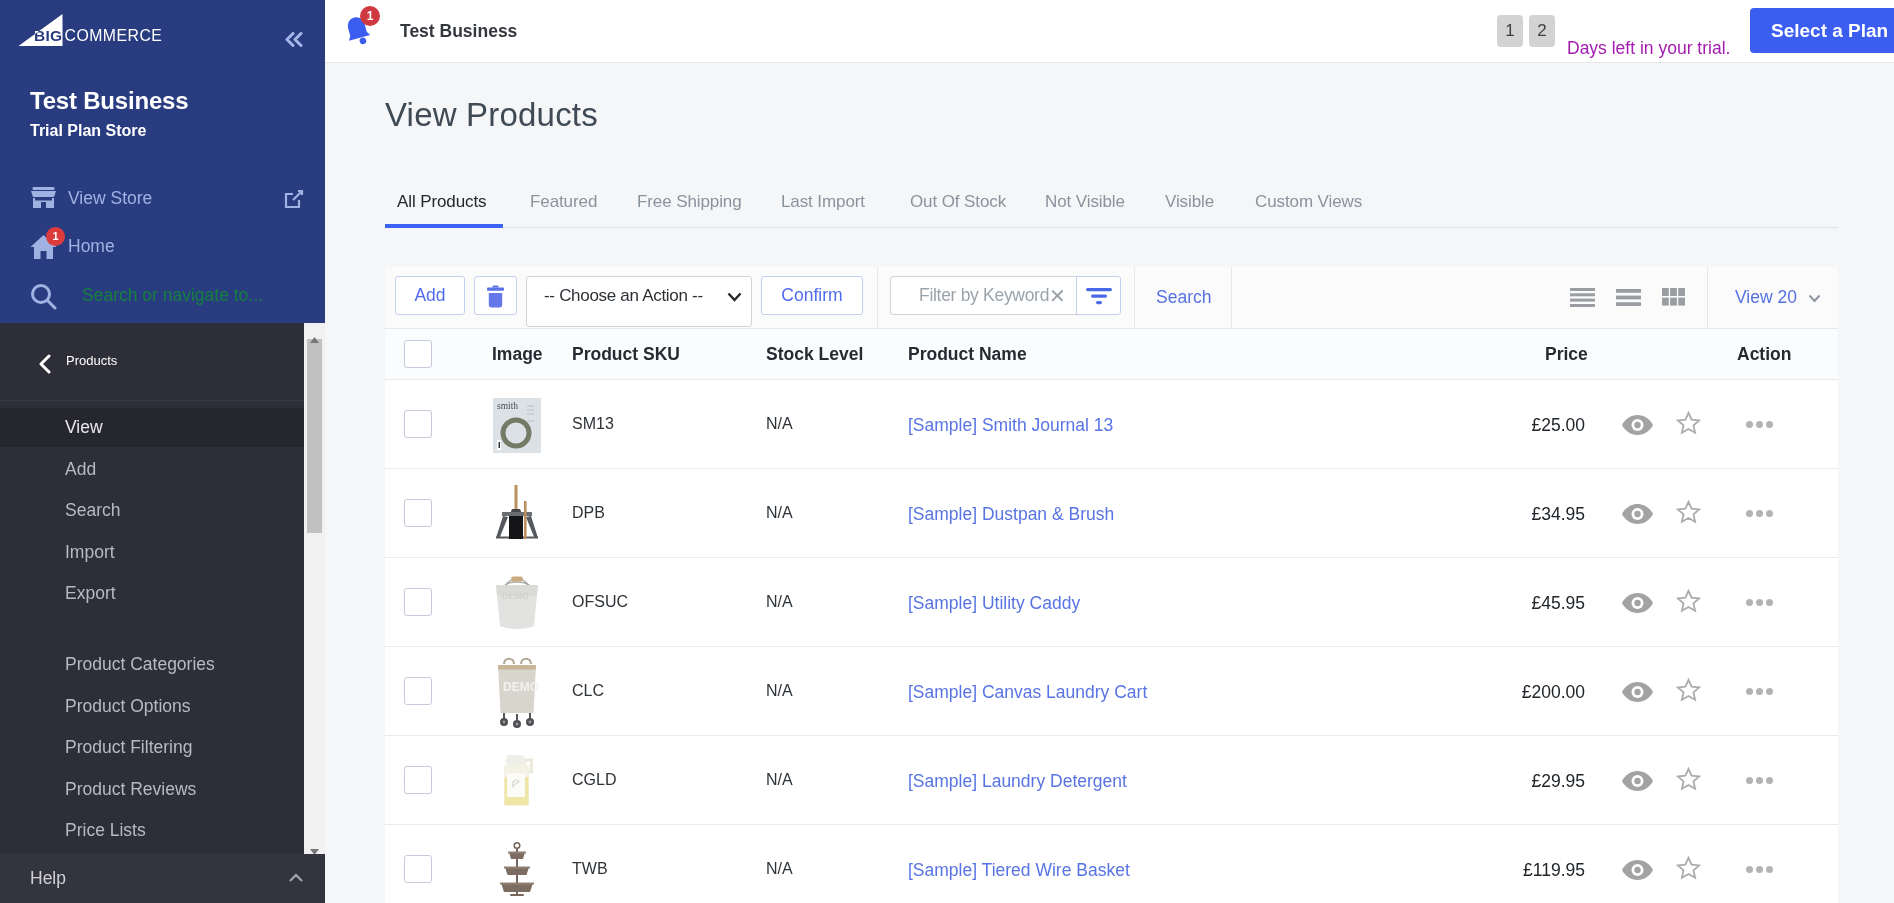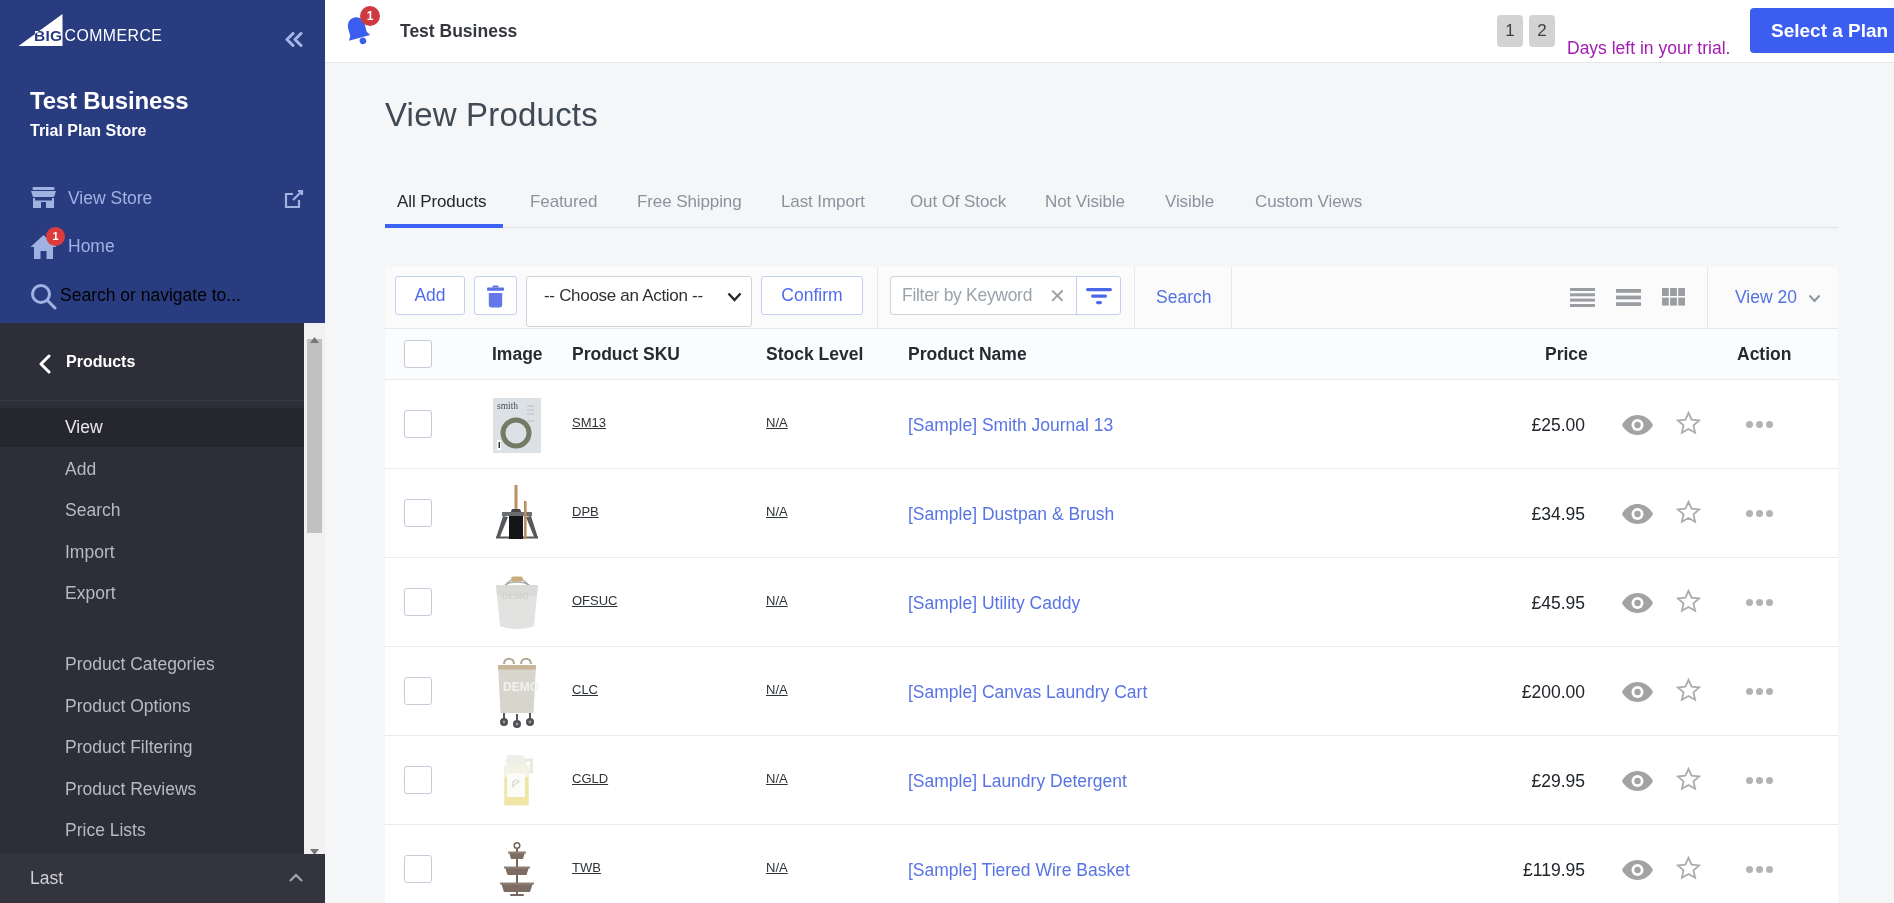--- a/index.html
+++ b/index.html
@@ -10,26 +10,26 @@
 
 #side-blue { left:0; top:0; width:325px; height:323px; background:#2a3c80; }
 #side-dark { left:0; top:323px; width:325px; height:580px; background:#2e2e38; }
 #logo { left:18px; top:13px; }
 #collapse { left:281px; top:21px; color:#9db0e8; font-size:23px; font-weight:700; letter-spacing:-4px; }
 #store-name { left:30px; top:87px; color:#fff; font-size:24px; font-weight:700; letter-spacing:-0.2px; }
 #store-plan { left:30px; top:122px; color:#fff; font-size:16px; font-weight:700; }
 .side-item { color:#9fb2e2; font-size:17.5px; }
 #view-store-t { left:68px; top:188px; }
 #home-t { left:68px; top:236px; }
-#searchnav-t { left:60px; top:285px; color:#000000; }
+#searchnav-t { left:82px; top:285px; color:#15803d; }
 #ext-ic { left:283px; top:188px; }
 #home-badge { left:46px; top:227px; width:19px; height:19px; background:#dd3c3c; border-radius:50%; color:#fff; font-size:11px; font-weight:700; text-align:center; line-height:19px; }
 
 #prod-back { left:38px; top:354px; }
-#prod-t { left:66px; top:353px; color:#fff; font-size:16px; font-weight:700; }
+#prod-t { left:66px; top:353px; color:#fff; font-size:13px; font-weight:400; }
 #prod-divider { left:0; top:400px; width:305px; height:1px; background:#3a3a45; }
 #view-hl { left:0; top:408px; width:305px; height:39px; background:#26262e; }
 .menu-item { left:65px; color:#b9b9c1; font-size:17.5px; }
 #help-bar { left:0; top:854px; width:325px; height:49px; background:#34343e; }
 #help-t { left:30px; top:868px; color:#cfcfd5; font-size:17.5px; }
 #help-ch { left:288px; top:869px; }
 
 #sb-track { left:304px; top:323px; width:21px; height:531px; background:#f1f1f1; }
 #sb-thumb { left:307px; top:339px; width:15px; height:194px; background:#c1c1c1; }
 
@@ -54,32 +54,32 @@
 
 #panel { left:385px; top:267px; width:1453px; height:700px; background:#fff; border:1px solid #e0e3e6; }
 #toolbar { left:385px; top:267px; width:1453px; height:62px; background:#fbfbfc; border-bottom:1px solid #e6e8eb; }
 .tbtn { top:276px; height:39px; background:#fff; border:1px solid #c4cef2; border-radius:3px; color:#4f6bed; font-size:17.5px; text-align:center; }
 #add-btn { left:395px; width:70px; line-height:37px; }
 #trash-btn { left:474px; width:43px; }
 #action-sel { left:526px; top:276px; width:226px; height:51px; background:#fff; border:1px solid #d0d4d9; border-radius:3px; color:#2c3136; font-size:17px; letter-spacing:-0.3px; line-height:37px; padding-left:17px; }
 #confirm-btn { left:761px; width:102px; line-height:37px; }
 .tb-div { top:267px; width:1px; height:62px; background:#e6e8eb; }
 #filter-wrap { left:890px; top:276px; width:231px; height:39px; }
-#filter-input { left:0; top:0; width:187px; height:39px; background:#fff; border:1px solid #d0d4d9; border-radius:3px 0 0 3px; color:#9ba3ab; font-size:17.5px; letter-spacing:-0.3px; line-height:37px; padding-left:11px; }
+#filter-input { left:0; top:0; width:187px; height:39px; background:#fff; border:1px solid #d0d4d9; border-radius:3px 0 0 3px; color:#9ba3ab; font-size:17.5px; letter-spacing:-0.3px; line-height:37px; padding-left:28px; }
 #filter-x { left:159px; top:8px; color:#9aa1a9; font-size:20px; }
 #filter-btn { left:186px; top:0; width:45px; height:39px; background:#fff; border:1px solid #c4cef2; border-radius:0 3px 3px 0; }
 #search-t { left:1156px; top:287px; color:#5572e2; font-size:17.5px; }
 #view20 { left:1735px; top:287px; color:#5572e2; font-size:17.5px; }
 
 
 #thead { left:385px; top:329px; width:1453px; height:51px; background:#fbfcfd; border-bottom:1px solid #e6e8eb; color:#262b31; font-size:17.5px; font-weight:700; }
 .th { position:absolute; top:15px; }
 .checkbox { position:absolute; width:28px; height:28px; background:#fff; border:1px solid #c6cbda; border-radius:3px; }
 .row { position:absolute; left:385px; width:1453px; height:89px; background:#fff; border-bottom:1px solid #e8eaed; }
-.sku, .na { position:absolute; color:#2e3338; font-size:13px; top:35px;text-decoration:underline; }
+.sku, .na { position:absolute; color:#2e3338; font-size:16px; top:35px; }
 .sku { left:187px; }
 .na { left:381px; }
 .pname { position:absolute; left:523px; top:35px; color:#5874e4; font-size:17.5px; }
 .price { position:absolute; right:253px; top:35px; color:#20252a; font-size:17.5px; }
 .imgbox { position:absolute; left:103px; top:16px; width:58px; height:58px; }
 .eye { position:absolute; left:1237px; top:35px; }
 .star { position:absolute; left:1291px; top:31px; }
 .dots { position:absolute; left:1361px; top:41px; width:27px; height:7px; }
 .eye svg,.star svg,.dots svg,.imgbox svg { display:block; }
 </style>
@@ -158,21 +158,21 @@
 <div class="abs menu-item" style="top:820px;">Price Lists</div>
 <div class="abs" id="sb-track"></div>
 <div class="abs" id="sb-thumb"></div>
 <div class="abs" style="left:310px;top:329px;"><svg width="9" height="6" viewBox="0 0 9 6">
       <path d="M4.5 0 L9 6 H0 Z" fill="#777"></path>
     </svg></div>
 <div class="abs" style="left:310px;top:841px;"><svg width="9" height="6" viewBox="0 0 9 6">
       <path d="M4.5 6 L9 0 H0 Z" fill="#777"></path>
     </svg></div>
 <div class="abs" id="help-bar"></div>
-<div class="abs" id="help-t">Last</div>
+<div class="abs" id="help-t">Help</div>
 <div class="abs" id="help-ch">
   <svg width="16" height="10" viewBox="0 0 16 10">
       <path d="M2 8 L8 2 L14 8" fill="none" stroke="#a8a8b0" stroke-width="2"></path>
     </svg>
 </div>
 
 <div class="abs" id="header"></div>
 <div class="abs" id="bell">
   <svg width="30" height="34" viewBox="0 0 30 34">
     <g transform="rotate(-15 15 17)">

